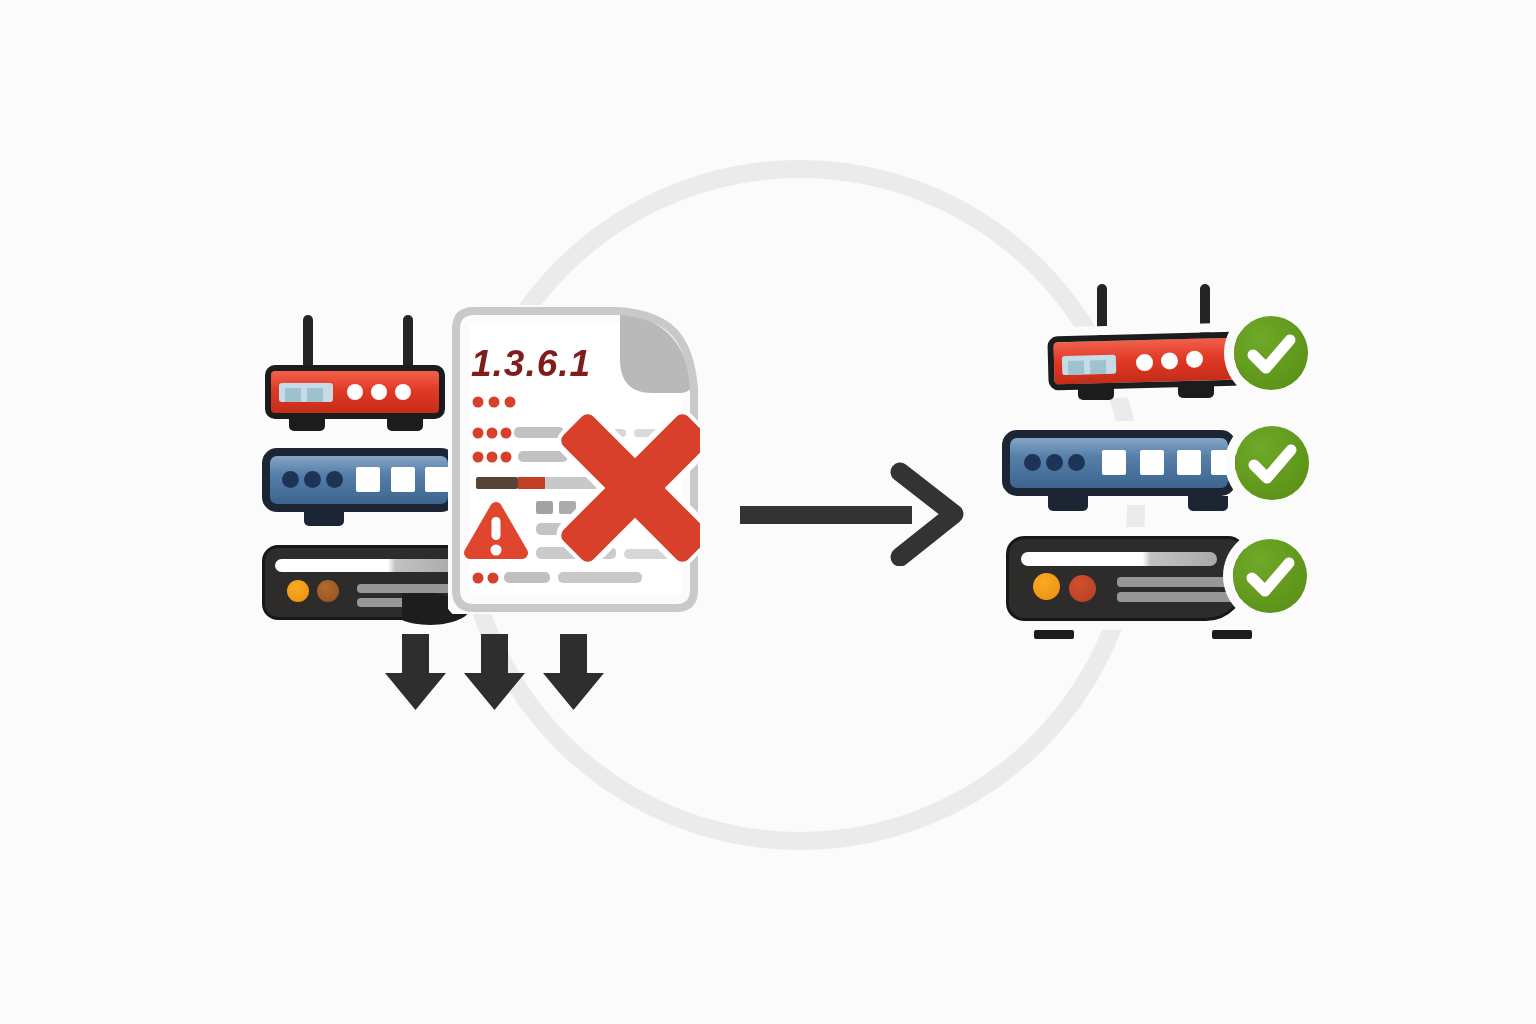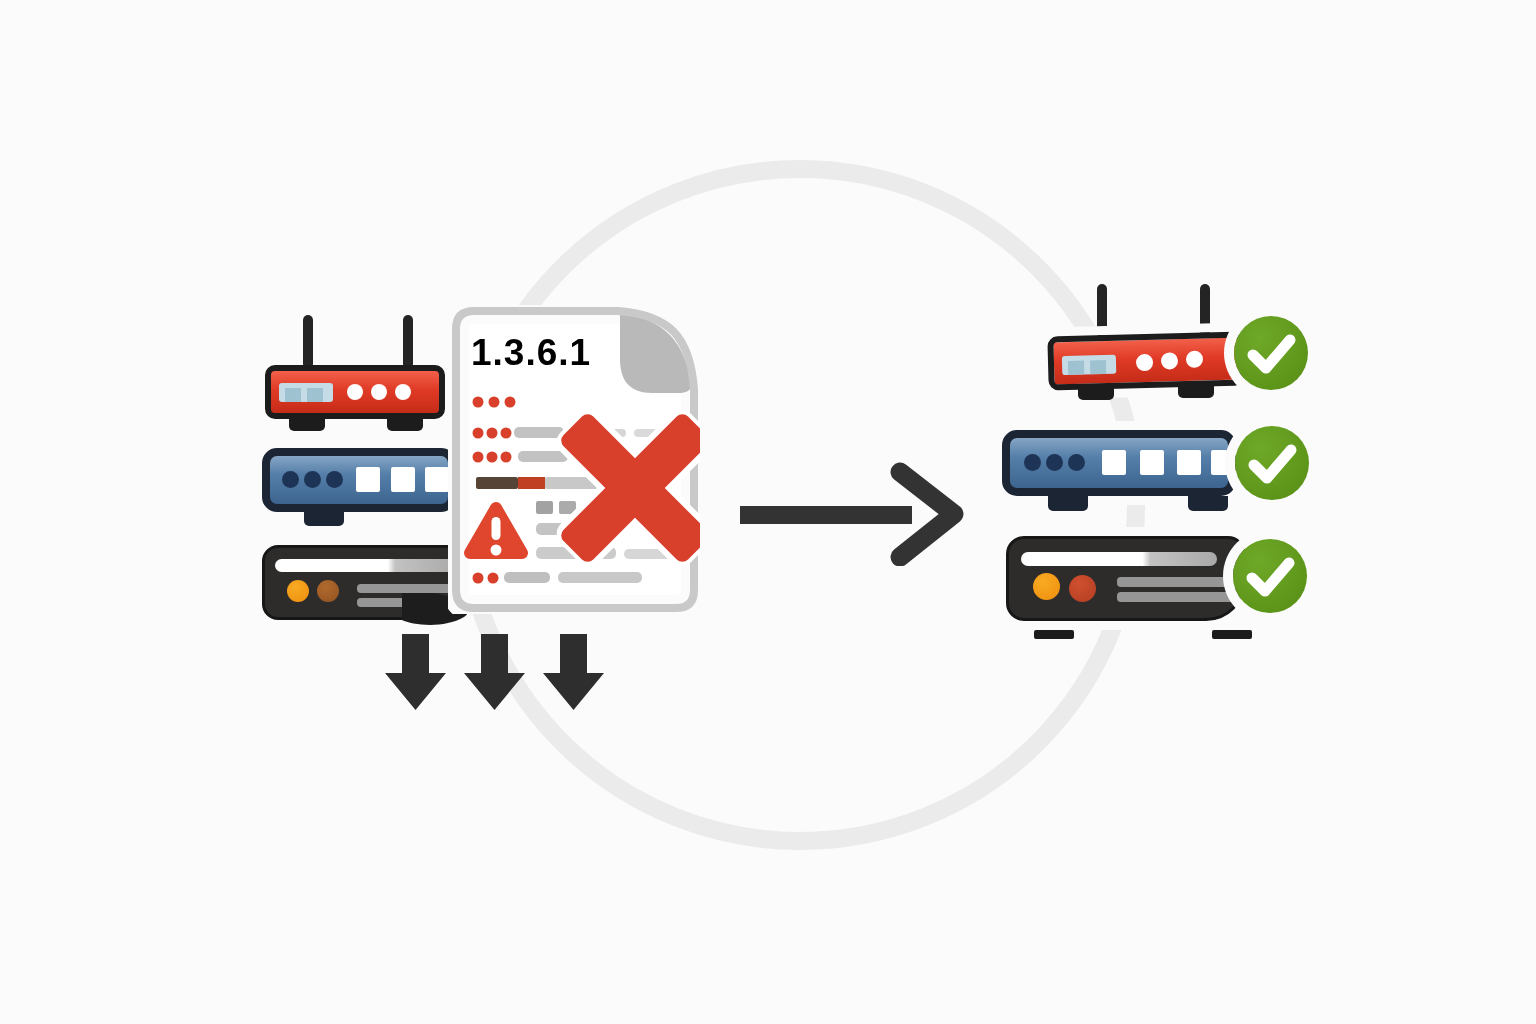--- a/index.html
+++ b/index.html
@@ -34,22 +34,22 @@
                 background:linear-gradient(90deg,#ffffff 0%,#ffffff 62%,#c2c2c2 66%,#a9a9a9 100%); }
   .server-led { position:absolute; border-radius:50%; }
   .server-line { position:absolute; background:#969696; border-radius:4px; }
 
   
   .tail { position:absolute; left:402px; top:593px; z-index:1; }
 
   
   .doc { position:absolute; left:448px; top:305px; width:252px; height:309px; z-index:5; }
   .doc svg { position:absolute; left:0; top:0; }
-  .oid { position:absolute; left:23px; top:27px; font-size:37px; font-weight:bold;
-         letter-spacing:1px; color:#000000; z-index:2; }
+  .oid { position:absolute; left:23px; top:38px; font-size:37px; font-weight:bold;
+         letter-spacing:1px; color:#7f1d1d; z-index:2;font-style:italic; }
 
   
   .down-arrows { position:absolute; left:385px; top:634px; width:220px; height:78px; z-index:2;
                  display:flex; justify-content:space-between; }
 
   
   .flow-arrow { position:absolute; left:738px; top:462px; z-index:2; }
 
   
   .halo { box-shadow:0 0 0 9px #fbfbfb; }

